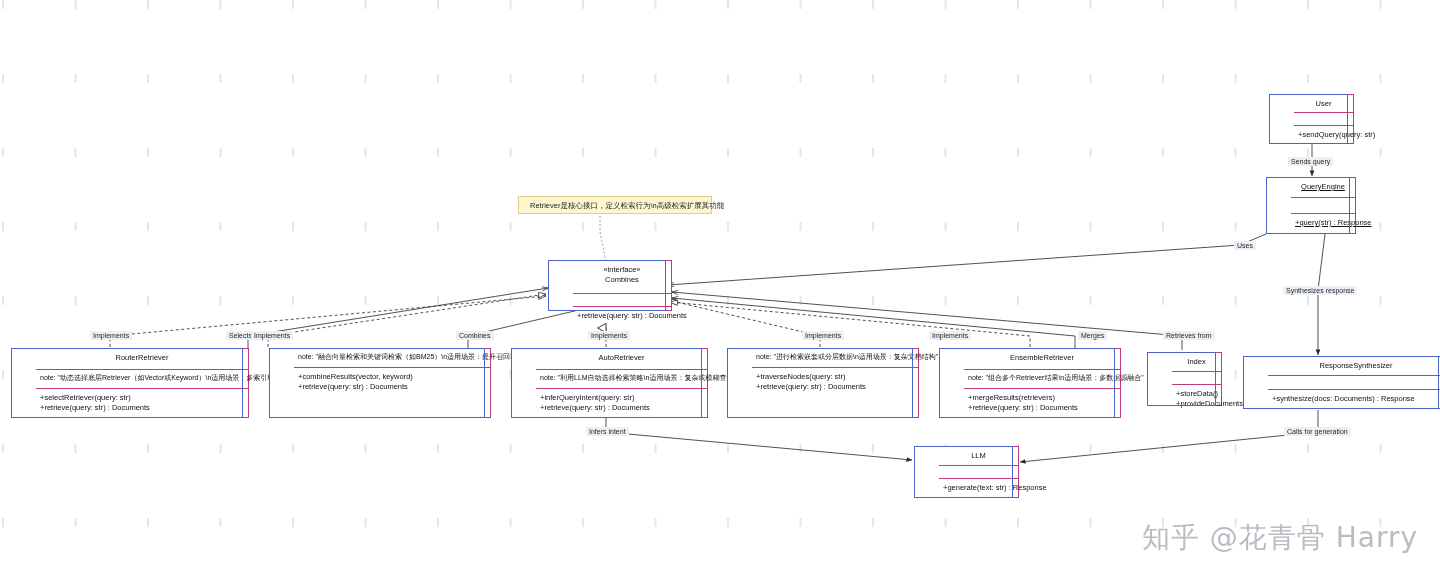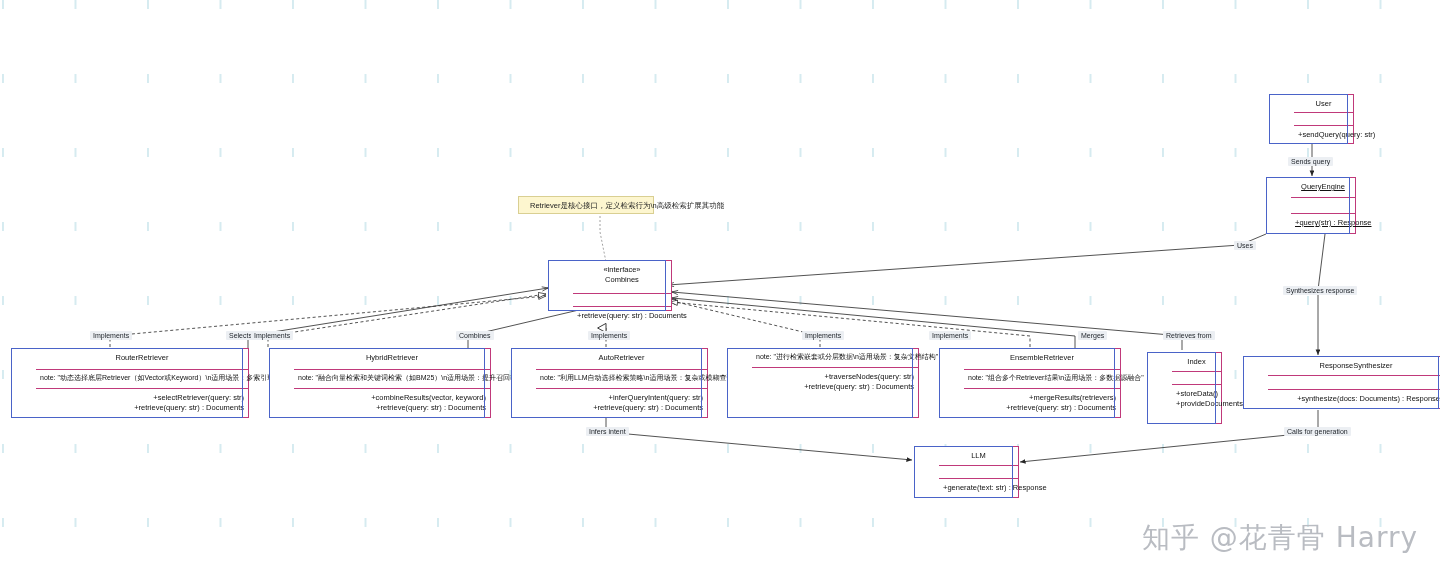--- a/index.html
+++ b/index.html
@@ -50,21 +50,21 @@
   .uml .attrs{
     border-bottom:1px solid #c0397a;
     padding:3px 4px;
     box-sizing:border-box;
     min-height:10px;
   }
   .uml .ops{
     padding:4px 4px 5px 4px;
     box-sizing:border-box;
   }
-  .uml .ops div{white-space:nowrap;text-align:right;}
+  .uml .ops div{white-space:nowrap;}
   
   .uml::before{
     content:"";position:absolute;left:-1px;top:-1px;right:5px;bottom:-1px;
     border:1px solid #4a63c8;pointer-events:none;
   }
   .note-line{white-space:nowrap;font-size:7px;}
 
   
   #note-retriever{
     position:absolute;
@@ -144,21 +144,21 @@
     <path d="M1312,144 L1312,176" marker-end="url(#arrowSolid)"></path>
 
     <path d="M1325,234 L1318,290 L1318,355" marker-end="url(#arrowSolid)"></path>
 
     <path d="M606,418 L606,432 L912,460" marker-end="url(#arrowSolid)"></path>
 
     <path d="M1318,410 L1318,432 L1020,462" marker-end="url(#arrowSolid)"></path>
   </g>
 </svg>
 
-<div id="note-retriever" style="left:518px;top:196px;width:136px;height:18px;padding-left:11px;">
+<div id="note-retriever" style="left:518px;top:196px;width:194px;height:18px;padding-left:11px;">
   <span>Retriever是核心接口，定义检索行为\n高级检索扩展其功能</span>
 </div>
 
 <div class="uml" style="left:548px;top:260px;width:124px;height:51px;">
   <div class="hdr" style="height:33px;">
     <span class="stereo">«interface»</span>
     <span>Combines</span>
   </div>
   <div class="attrs" style="height:13px;"></div>
   <div class="ops">
@@ -173,23 +173,20 @@
   <div class="attrs" style="height:19px;">
     <div class="note-line">note: "动态选择底层Retriever（如Vector或Keyword）\n适用场景：多索引环境"</div>
   </div>
   <div class="ops">
     <div>+selectRetriever(query: str)</div>
     <div>+retrieve(query: str) : Documents</div>
   </div>
 </div>
 
 <div class="uml" style="left:269px;top:348px;width:222px;height:70px;">
-  <div class="hdr" style="height:21px;">
-    <span>HybridRetriever</span>
-  </div>
   <div class="attrs" style="height:19px;">
     <div class="note-line">note: "融合向量检索和关键词检索（如BM25）\n适用场景：提升召回率"</div>
   </div>
   <div class="ops">
     <div>+combineResults(vector, keyword)</div>
     <div>+retrieve(query: str) : Documents</div>
   </div>
 </div>
 
 <div class="uml" style="left:511px;top:348px;width:197px;height:70px;">
@@ -221,21 +218,21 @@
   </div>
   <div class="attrs" style="height:19px;">
     <div class="note-line">note: "组合多个Retriever结果\n适用场景：多数据源融合"</div>
   </div>
   <div class="ops">
     <div>+mergeResults(retrievers)</div>
     <div>+retrieve(query: str) : Documents</div>
   </div>
 </div>
 
-<div class="uml" style="left:1147px;top:352px;width:75px;height:72px;">
+<div class="uml" style="left:1147px;top:352px;width:75px;height:54px;">
   <div class="hdr" style="height:19px;">
     <span>Index</span>
   </div>
   <div class="attrs" style="height:13px;"></div>
   <div class="ops">
     <div>+storeData()</div>
     <div>+provideDocuments()</div>
   </div>
 </div>
 

